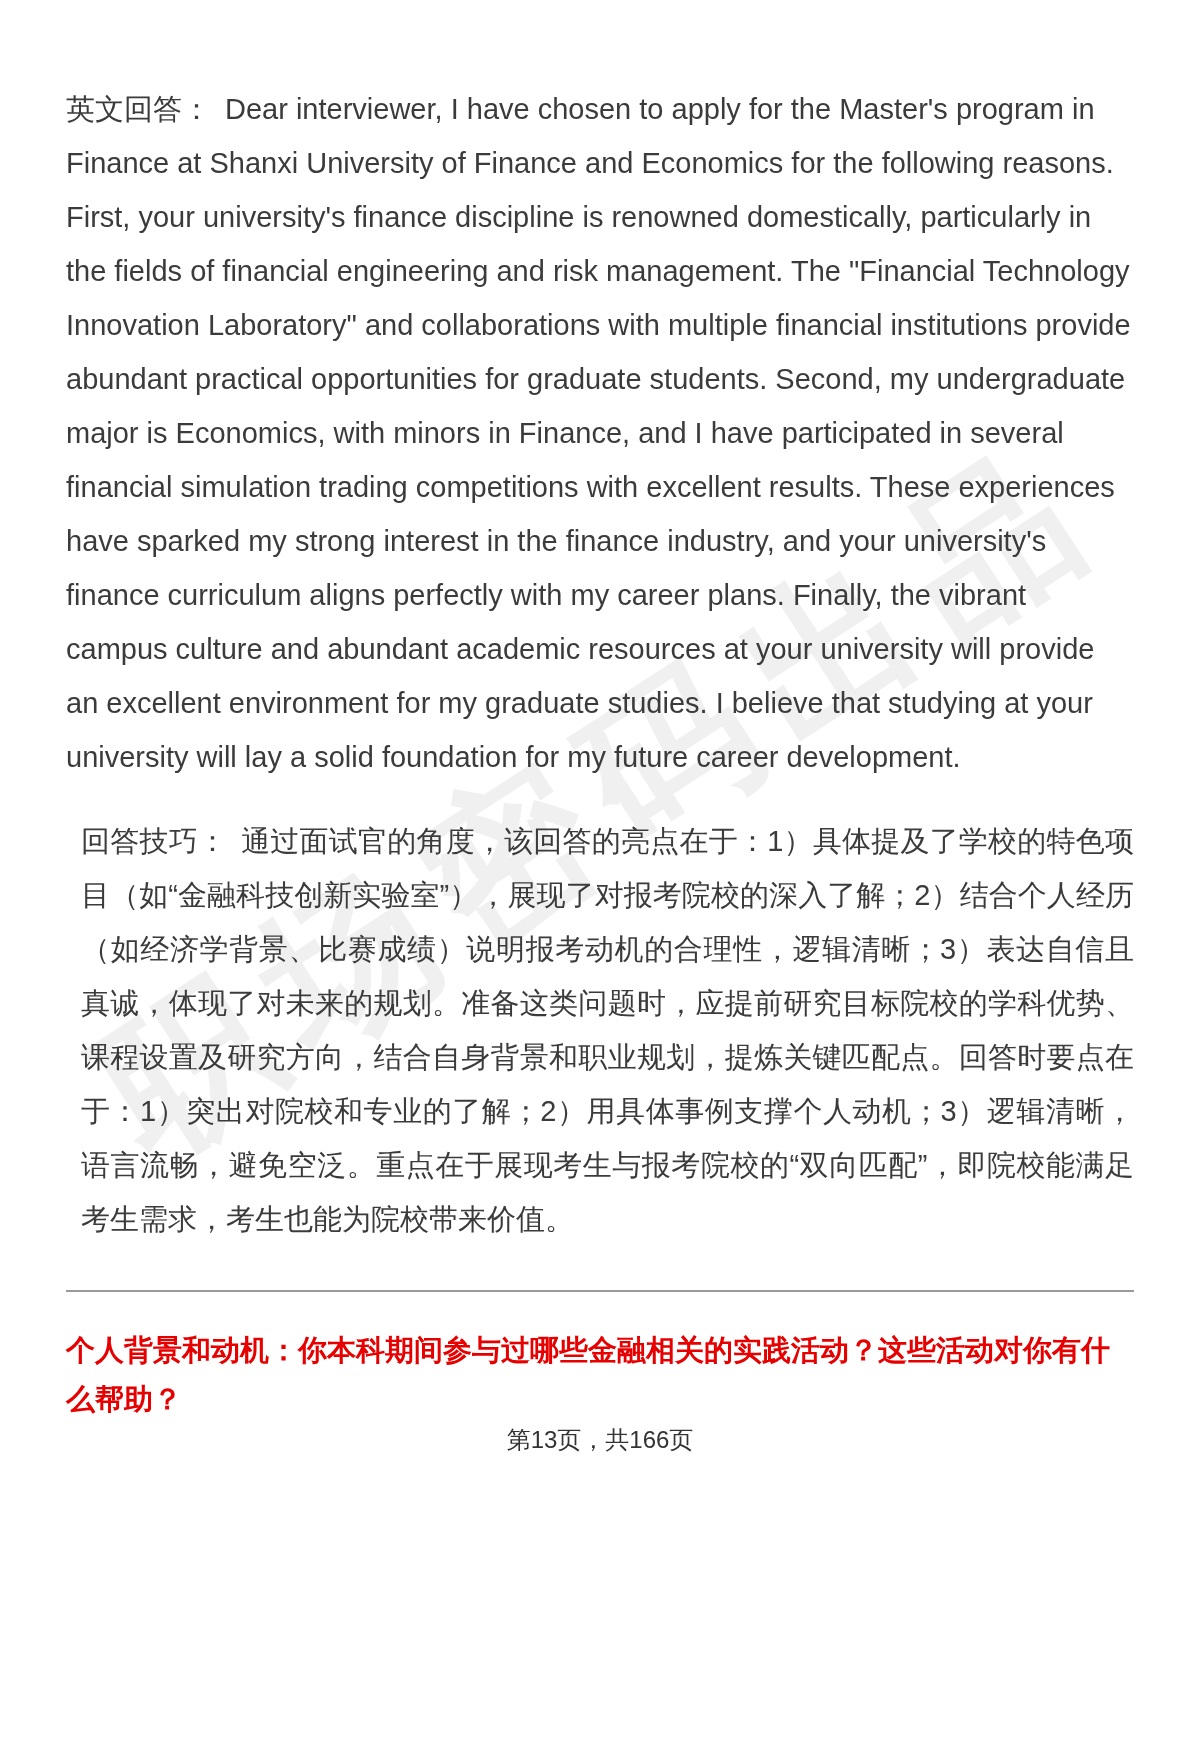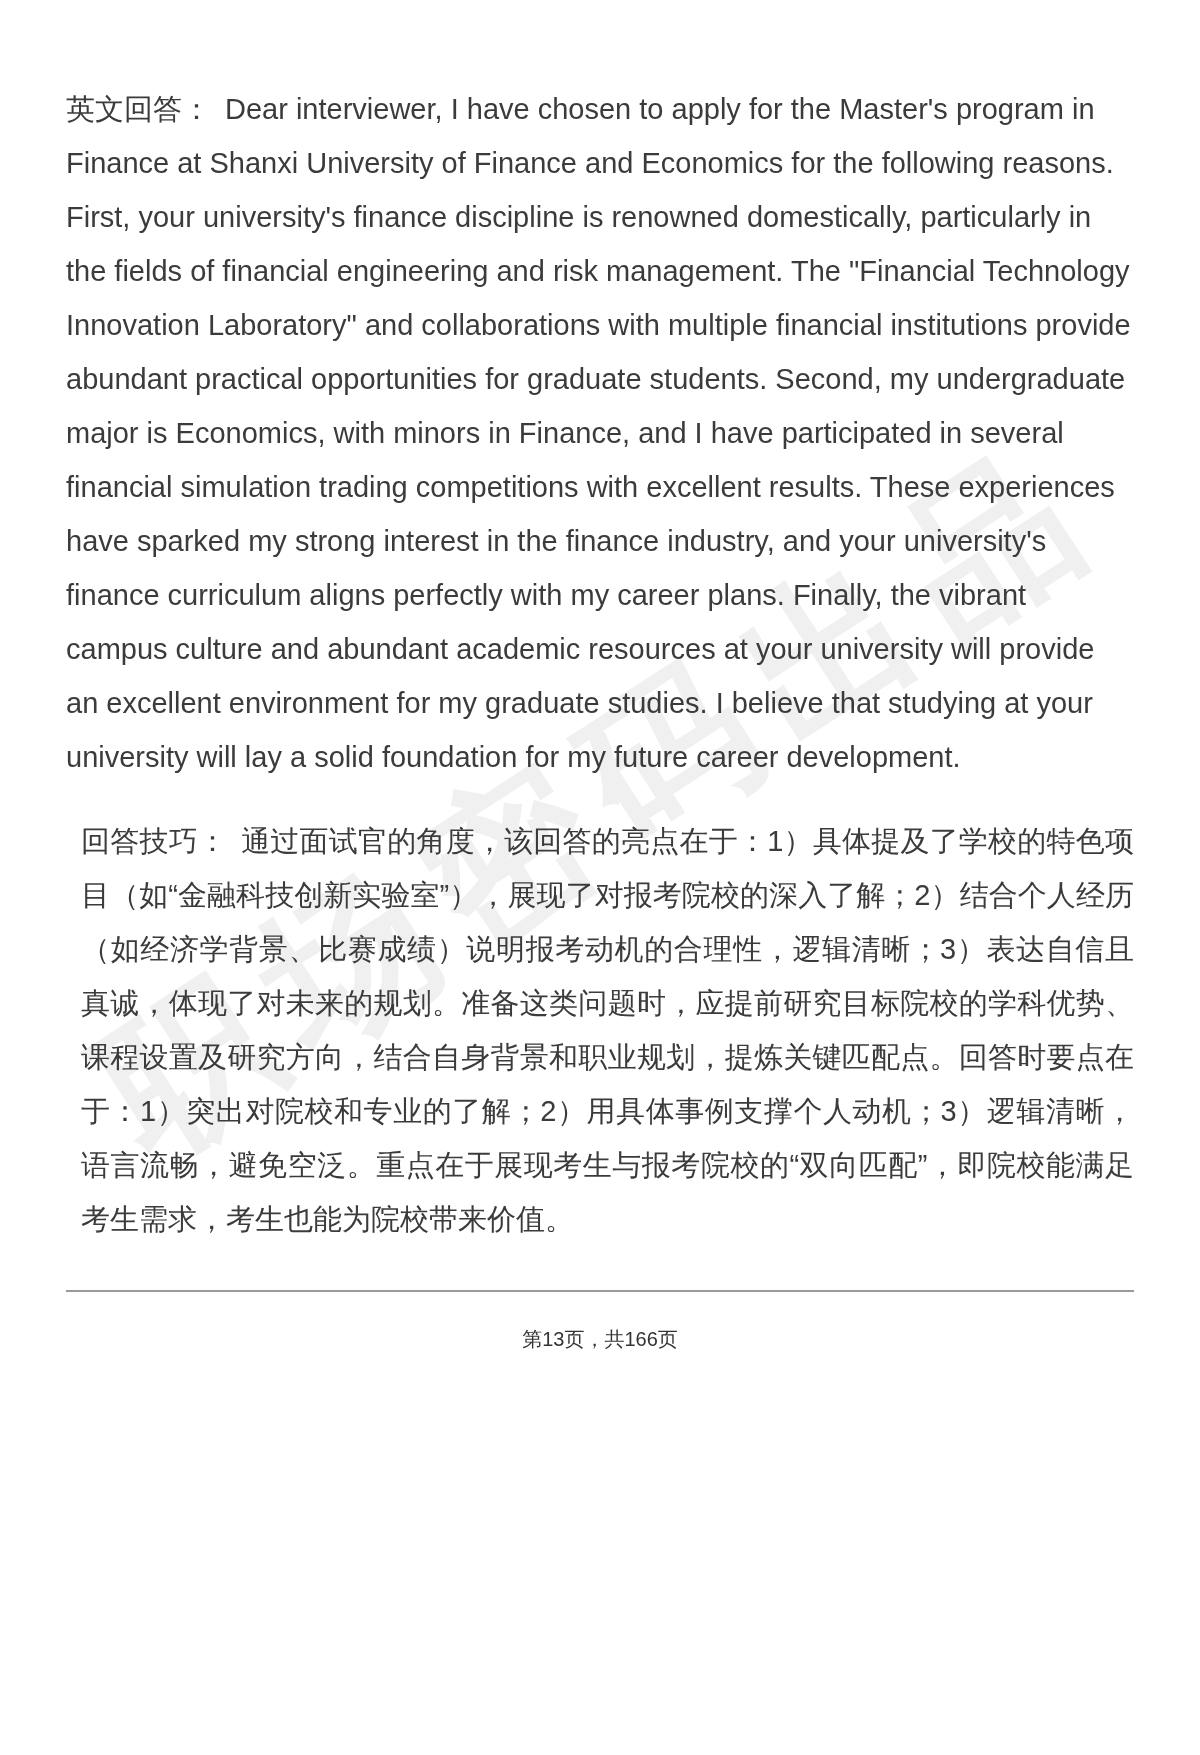--- a/index.html
+++ b/index.html
@@ -50,29 +50,29 @@
   }
   .question {
     color: #e60000;
     font-weight: bold;
     font-size: 29px;
     line-height: 49px;
     text-align: left;
   }
   .footer {
     text-align: center;
-    font-size: 20px;
+    font-size: 24px;
     color: #333333;
-    margin-top: 14px;
   }
 </style>
 </head>
 <body>
 
 <div class="page">
   <div class="watermark">职场密码出品</div>
   <div class="content">
     <p class="para en"><span class="label">英文回答：</span><span>Dear interviewer, I have chosen to apply for the Master's program in Finance at Shanxi University of Finance and Economics for the following reasons. First, your university's finance discipline is renowned domestically, particularly in the fields of financial engineering and risk management. The "Financial Technology Innovation Laboratory" and collaborations with multiple financial institutions provide abundant practical opportunities for graduate students. Second, my undergraduate major is Economics, with minors in Finance, and I have participated in several financial simulation trading competitions with excellent results. These experiences have sparked my strong interest in the finance industry, and your university's finance curriculum aligns perfectly with my career plans. Finally, the vibrant campus culture and abundant academic resources at your university will provide an excellent environment for my graduate studies. I believe that studying at your university will lay a solid foundation for my future career development.</span></p>
     <p class="para zh"><span class="label">回答技巧：</span><span>通过面试官的角度，该回答的亮点在于：1）具体提及了学校的特色项目（如“金融科技创新实验室”），展现了对报考院校的深入了解；2）结合个人经历（如经济学背景、比赛成绩）说明报考动机的合理性，逻辑清晰；3）表达自信且真诚，体现了对未来的规划。准备这类问题时，应提前研究目标院校的学科优势、课程设置及研究方向，结合自身背景和职业规划，提炼关键匹配点。回答时要点在于：1）突出对院校和专业的了解；2）用具体事例支撑个人动机；3）逻辑清晰，语言流畅，避免空泛。重点在于展现考生与报考院校的“双向匹配”，即院校能满足考生需求，考生也能为院校带来价值。</span></p>
     <hr class="divider">
+    <p class="question">个人背景和动机：你本科期间参与过哪些金融相关的实践活动？这些活动对你有什么帮助？</p>
     <div class="footer">第13页，共166页</div>
   </div>
 </div>
 
 </body></html>

